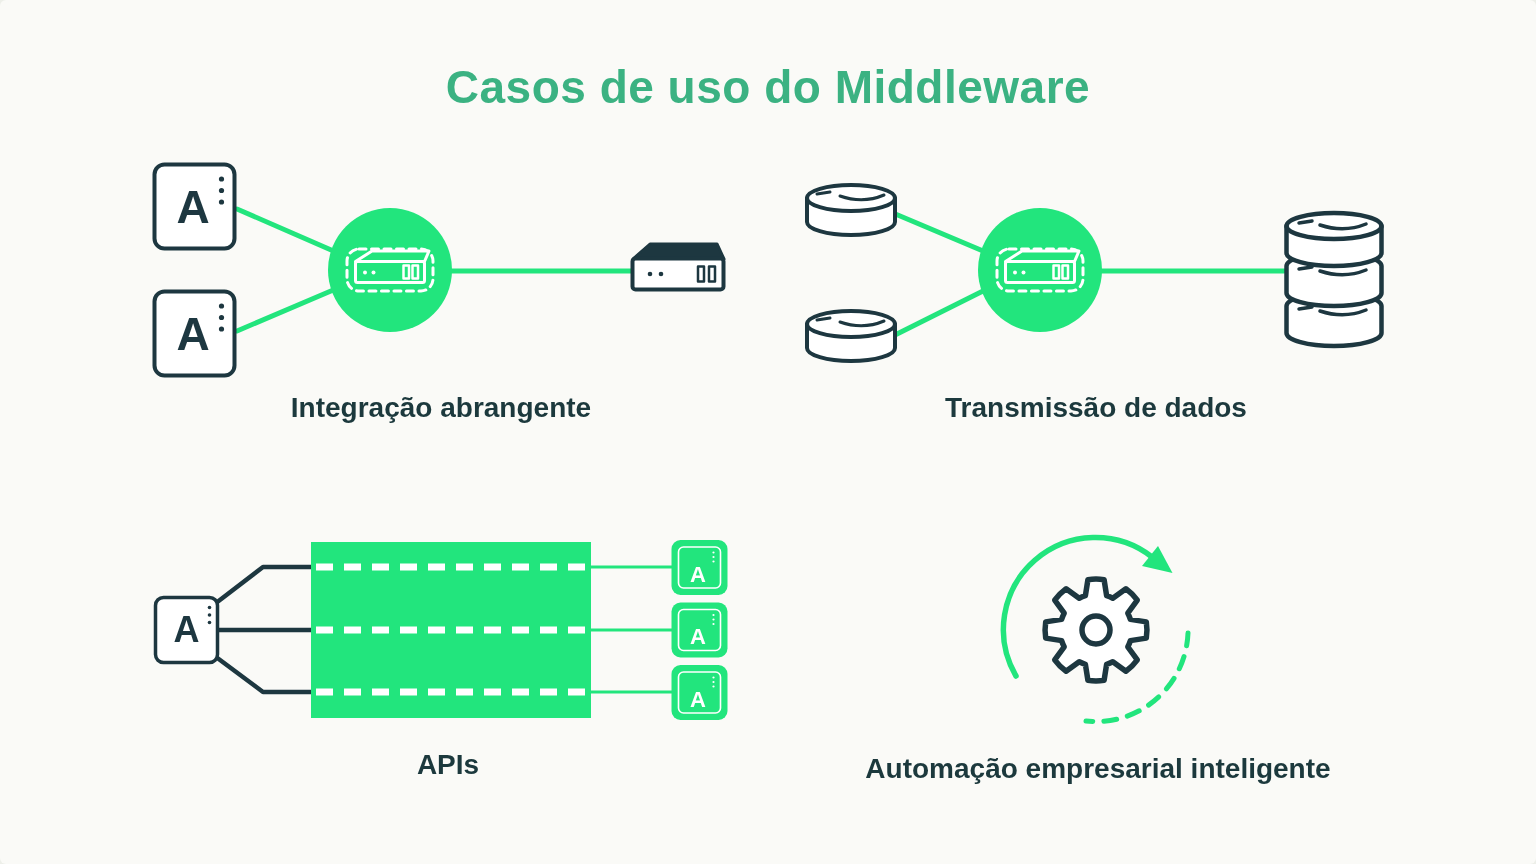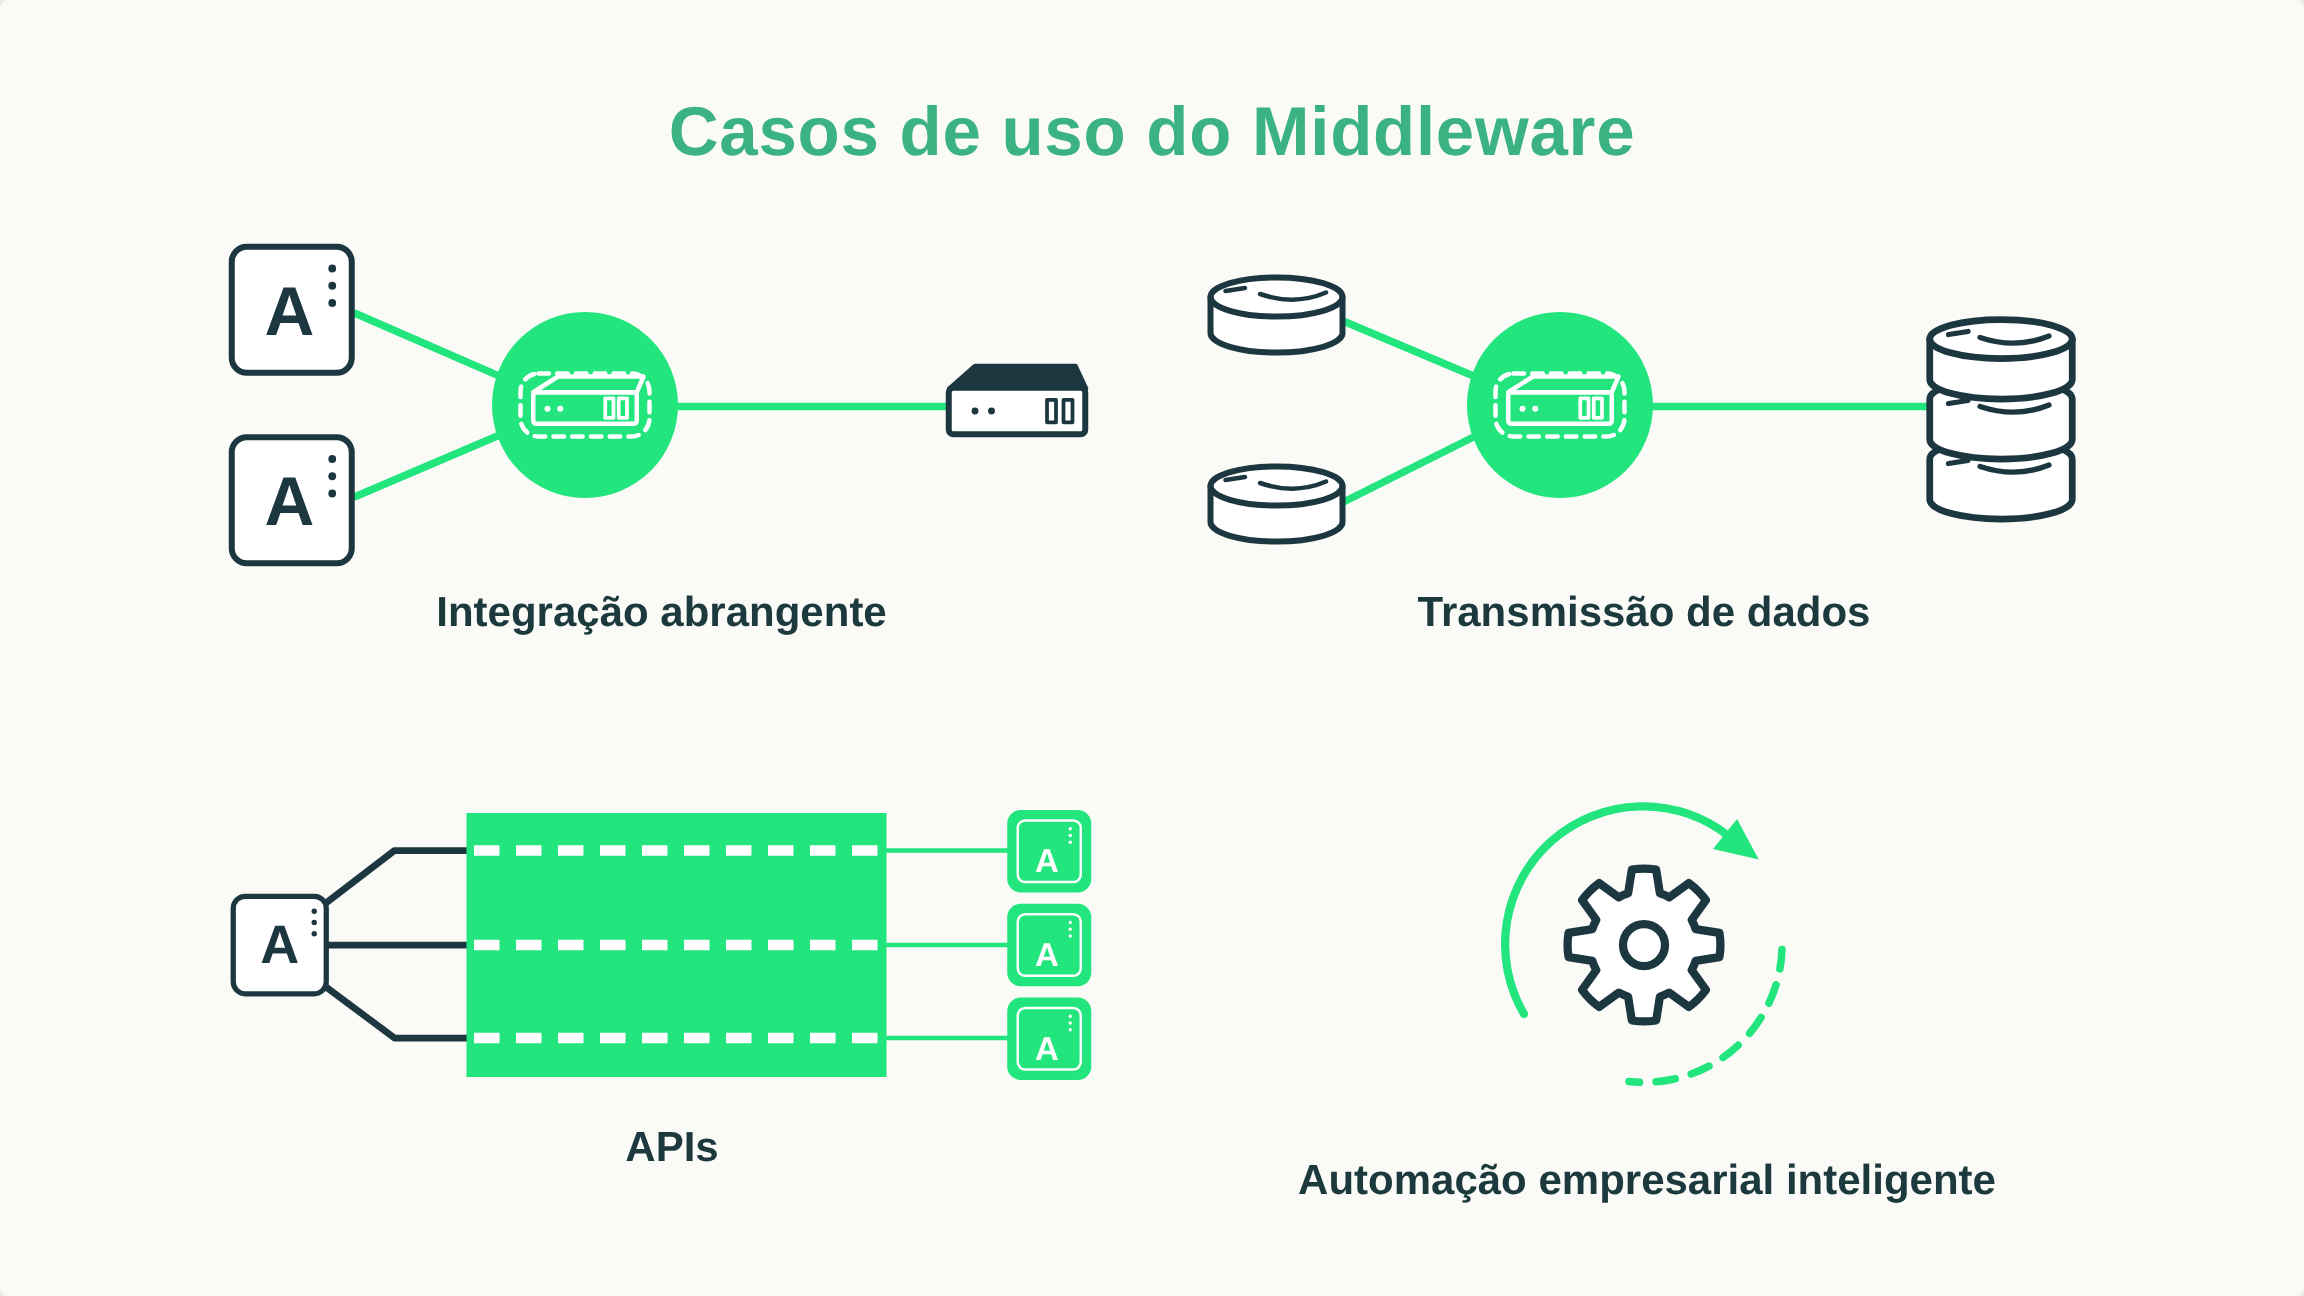--- a/index.html
+++ b/index.html
@@ -11,21 +11,21 @@
     position:absolute;top:60px;left:0;width:100%;text-align:center;
     font-size:46px;font-weight:700;color:var(--title-green,#3bb282);letter-spacing:.5px;
   }
   .q-label{
     position:absolute;transform:translateX(-50%);white-space:nowrap;
     font-size:28px;font-weight:700;color:var(--text,#1c393d);
   }
   .lbl-integration{left:441px;top:392px;}
   .lbl-transmission{left:1096px;top:392px;}
   .lbl-apis{left:448px;top:749px;text-align:center;}
-  .lbl-automation{left:1098px;top:771px;}
+  .lbl-automation{left:1098px;top:753px;}
   
   svg text{font-family:"Liberation Sans",sans-serif;font-weight:700;text-anchor:middle;}
   .a-dark{fill:var(--dark,#1d3740);font-size:46px;}
   .a-dark-sm{fill:var(--dark,#1d3740);font-size:36px;}
   .a-white{fill:#ffffff;font-size:22px;}
   .gf{fill:var(--green,#22e57d);}
   .gl{stroke:var(--green,#22e57d);fill:none;stroke-linecap:round;}
   .dk{stroke:var(--dark,#1d3740);stroke-linejoin:round;stroke-linecap:round;}
   .wht{stroke:#ffffff;fill:none;stroke-linejoin:round;stroke-linecap:round;}
 </style>

